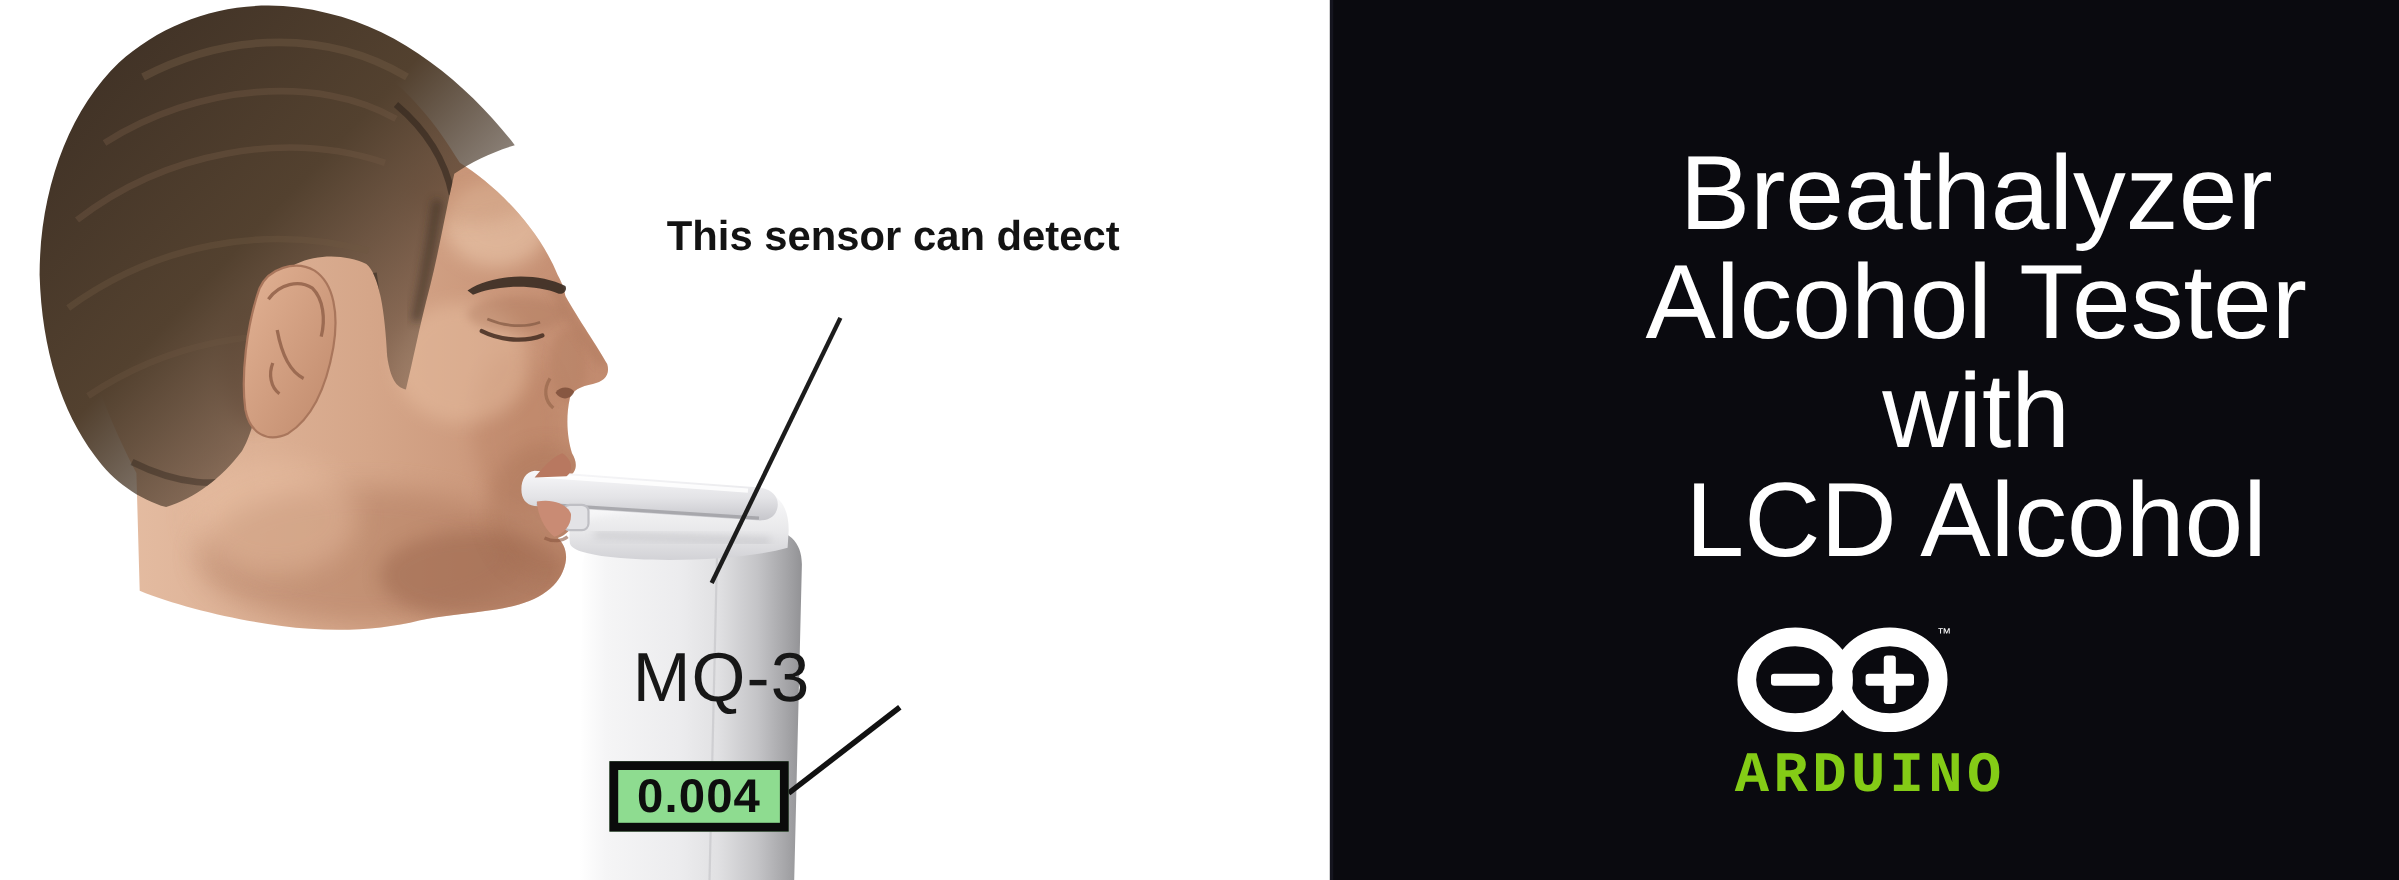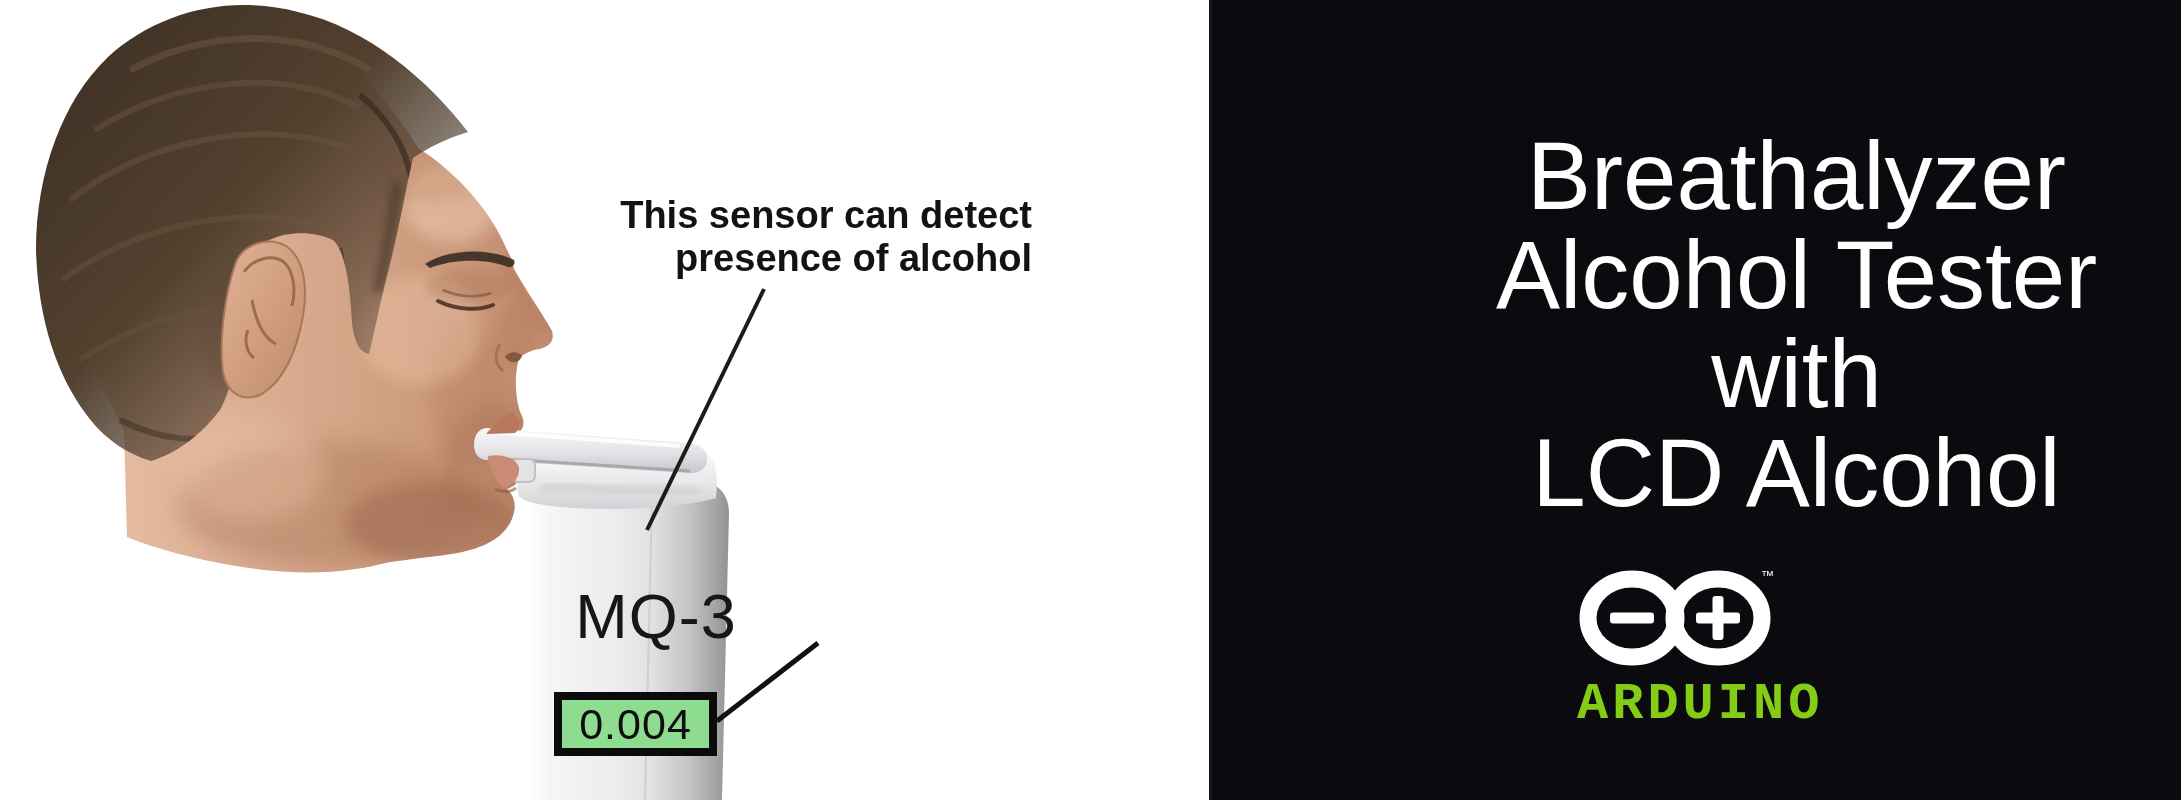--- a/index.html
+++ b/index.html
@@ -7,31 +7,31 @@
     position:relative;width:2181px;height:800px;background:#ffffff;overflow:hidden;
     font-family:"Liberation Sans", sans-serif;
   }
   .artLayer{position:absolute;left:0;top:0;width:1209px;height:800px;}
   .artLayer svg{display:block;}
   
   .note{
     position:absolute;color:#131313;font-weight:600;z-index:5;
     font-family:"Liberation Sans", sans-serif;
   }
-  .note-sensor{left:592px;top:194px;width:440px;text-align:right;font-size:38px;line-height:43px;}
+  .note-sensor{left:592px;top:194px;width:440px;text-align:center;font-size:38px;line-height:43px;}
   .note-lcd{left:776px;top:565px;width:430px;text-align:left;font-size:38px;line-height:46px;}
   .mq3{
     position:absolute;left:571px;top:584px;width:170px;z-index:5;
     font-size:63px;line-height:64px;font-weight:500;color:#171717;letter-spacing:1px;text-align:center;
   }
   .lcd-box{
     position:absolute;left:554px;top:692px;width:163px;height:64px;box-sizing:border-box;
     background:#8edc90;border:8px solid #0b0b0b;z-index:5;
     display:flex;align-items:center;justify-content:center;
-    font-size:43px;color:#0e0e0e;font-weight:400;letter-spacing:1px;
+    font-size:43px;color:#0e0e0e;font-weight:700;letter-spacing:1px;
   }
   
   .panel{
     position:absolute;left:1209px;top:0;width:1172px;height:800px;
     background:#0a0a0f;border-left:3px solid #15151f;box-sizing:border-box;color:#ffffff;
   }
   .panel-title{
     position:absolute;top:126px;left:0;width:100%;text-align:center;
     font-size:96px;line-height:99px;font-weight:400;letter-spacing:0px;color:#ffffff;
   }
@@ -192,21 +192,20 @@
       <path d="M 511,412 C 520,417 522,428 515,433 L 486,434 C 494,425 501,416 511,412 Z" fill="#b87860"></path>
       <path d="M 488,456 C 503,453 516,459 519,467 C 520,477 513,485 504,488 C 495,481 489,469 488,456 Z" fill="#c98b74"></path>
 
       <line x1="764" y1="289" x2="647" y2="530" stroke="#1c1c1c" stroke-width="4"></line>
       <line x1="818" y1="643" x2="717" y2="721" stroke="#111111" stroke-width="5"></line>
     </svg>
   </div>
 
   <div class="note note-sensor">
     <div>This sensor can detect</div>
-    <div>presence of alcohol</div>
   </div>
 
 
   <div class="mq3">MQ-3</div>
 
   <div class="lcd-box">
     <span>0.004</span>
   </div>
 
   <div class="panel">

